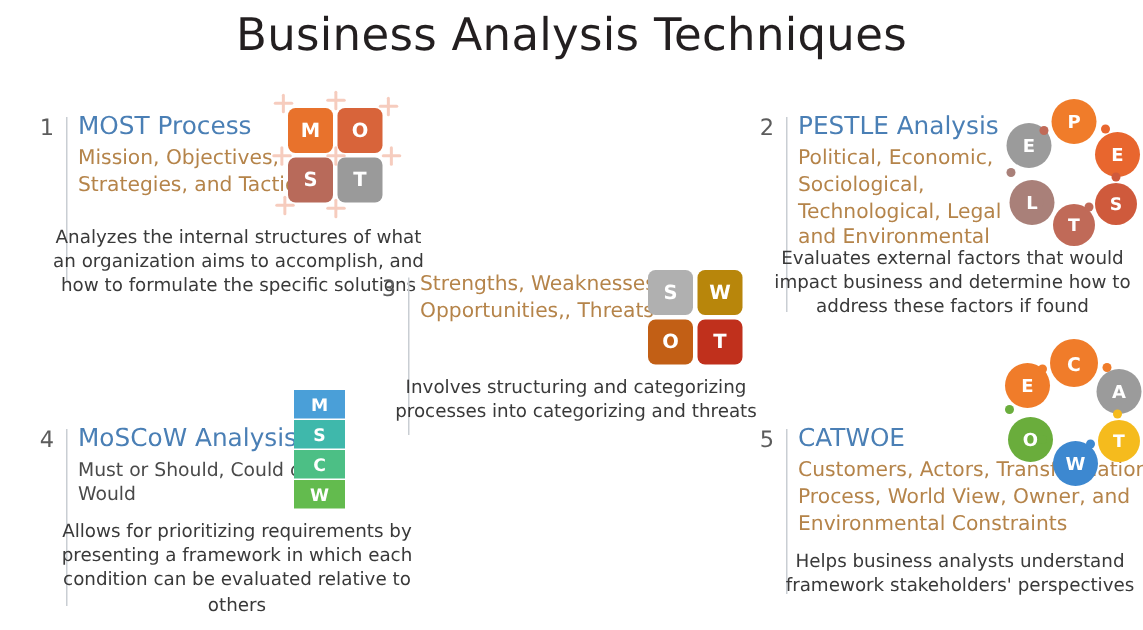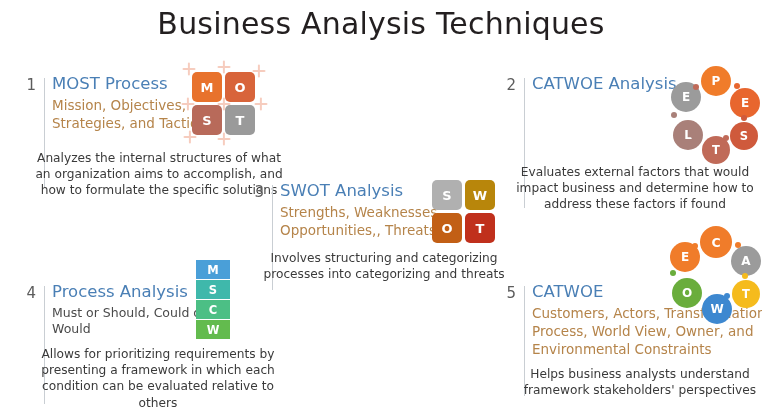--- a/index.html
+++ b/index.html
@@ -197,21 +197,22 @@
     <div class="cell" style="background:#e8722c;">M</div>
     <div class="cell" style="background:#d8643a;">O</div>
     <div class="cell" style="background:#b86a5a;">S</div>
     <div class="cell" style="background:#9a9a9a;">T</div>
   </div>
 
   <div class="item" style="left:494px; top:78px; width:268px;">
     <div class="item-number">2</div>
     <div class="divider" style="height:130px;"></div>
     <div class="item-body" style="width:180px;">
-      <div class="item-heading">CATWOE Analysis</div>
+      <div class="item-heading">PESTLE Analysis</div>
+      <div class="item-subtitle" style="width:152px;">Political, Economic, Sociological, Technological, Legal and Environmental</div>
     </div>
     <div class="item-desc" style="position:absolute; left:16px; top:86px; width:250px;">Evaluates external factors that would impact business and determine how to address these factors if found</div>
   </div>
 
   <div class="ring-icon" style="left:668px; top:66px;">
     <div class="node" style="width:30px;height:30px;left:33px;top:0px;background:#f07c2a;font-size:12px;">P</div>
     <div class="node" style="width:30px;height:30px;left:62px;top:22px;background:#e8662e;font-size:12px;">E</div>
     <div class="node" style="width:28px;height:28px;left:62px;top:56px;background:#cf5a3c;font-size:11.5px;">S</div>
     <div class="node" style="width:28px;height:28px;left:34px;top:70px;background:#c06a58;font-size:11.5px;">T</div>
     <div class="node" style="width:30px;height:30px;left:5px;top:54px;background:#a98079;font-size:12px;">L</div>
@@ -221,38 +222,37 @@
     <div class="dot" style="left:73px;top:49px;background:#cf5a3c;"></div>
     <div class="dot" style="left:55px;top:69px;background:#c06a58;"></div>
     <div class="dot" style="left:22px;top:66px;background:#a98079;"></div>
     <div class="dot" style="left:3px;top:46px;background:#a98079;"></div>
   </div>
 
   <div class="item" style="left:242px; top:185px; width:265px;">
     <div class="item-number">3</div>
     <div class="divider" style="height:105px;"></div>
     <div class="item-body" style="width:200px;">
-      <div class="item-heading">SWOT Analysis</div>
       <div class="item-subtitle" style="width:178px;">Strengths, Weaknesses, Opportunities,, Threats</div>
     </div>
     <div class="item-desc" style="position:absolute; left:18px; top:65px; width:248px;">Involves structuring and categorizing processes into categorizing and threats</div>
   </div>
 
   <div class="grid-icon" style="left:432px; top:180px;">
     <div class="cell" style="background:#b0b0b0;">S</div>
     <div class="cell" style="background:#b8860b;">W</div>
     <div class="cell" style="background:#c25f15;">O</div>
     <div class="cell" style="background:#c0301c;">T</div>
   </div>
 
   <div class="item" style="left:14px; top:286px; width:270px;">
     <div class="item-number">4</div>
     <div class="divider" style="height:118px;"></div>
     <div class="item-body" style="width:180px;">
-      <div class="item-heading">Process Analysis</div>
+      <div class="item-heading">MoSCoW Analysis</div>
       <div class="item-subtitle gray" style="width:160px; font-size:12.5px;">Must or Should, Could or Would</div>
     </div>
     <div class="item-desc" style="position:absolute; left:20px; top:60px; width:248px;">Allows for prioritizing requirements by presenting a framework in which each condition can be evaluated relative to others</div>
   </div>
 
   <div class="stack-icon" style="left:196px; top:260px;">
     <div class="bar" style="background:#4a9fd8;">M</div>
     <div class="bar" style="background:#3fb8ab;">S</div>
     <div class="bar" style="background:#4cbf85;">C</div>
     <div class="bar" style="background:#63bb4e;">W</div>

